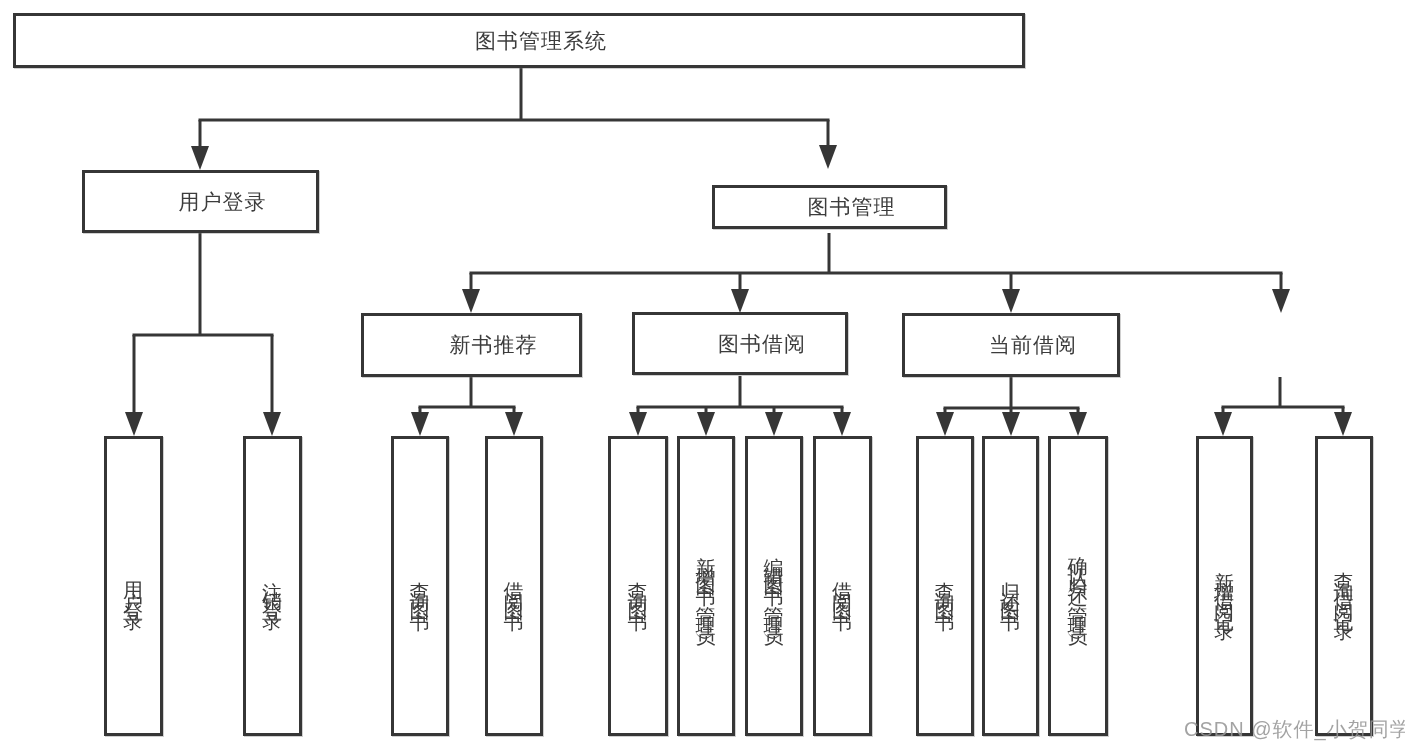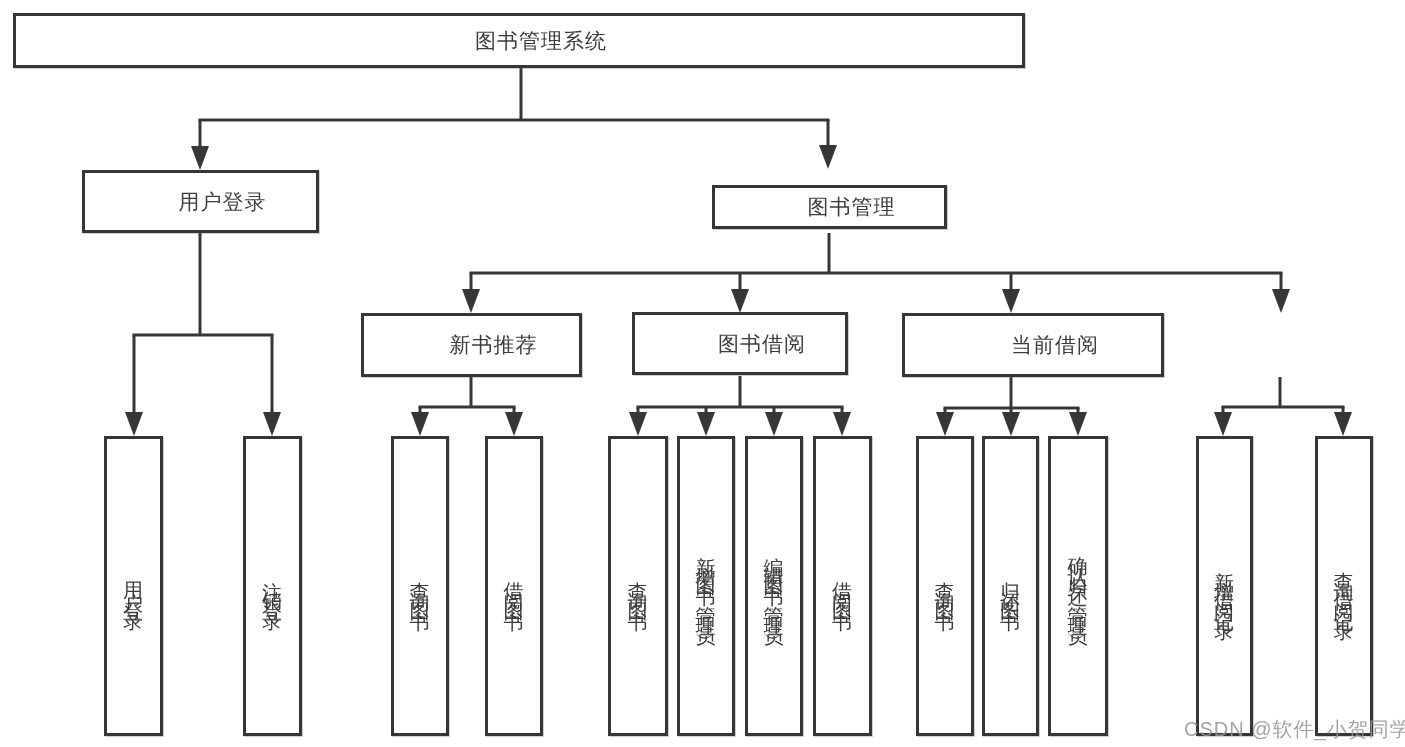--- a/index.html
+++ b/index.html
@@ -122,21 +122,21 @@
     <polygon points="1334,412 1352,412 1343,436" stroke="none"></polygon>
   </svg>
 
   <div class="box h" style="left:13px;top:13px;width:1012px;height:55px">图书管理系统</div>
 
   <div class="box h" style="left:82px;top:170px;width:237px;height:63px">用户登录</div>
   <div class="box h" style="left:712px;top:185px;width:235px;height:44px">图书管理</div>
 
   <div class="box h" style="left:361px;top:313px;width:221px;height:64px">新书推荐</div>
   <div class="box h" style="left:632px;top:312px;width:216px;height:63px">图书借阅</div>
-  <div class="box h" style="left:902px;top:313px;width:262px;height:64px">当前借阅</div>
+  <div class="box h" style="left:902px;top:313px;width:218px;height:64px">当前借阅</div>
 
   <div class="box v" style="left:104px;width:59px">用户登录</div>
   <div class="box v" style="left:243px;width:59px">注销登录</div>
 
   <div class="box v" style="left:391px;width:58px">查询图书</div>
   <div class="box v" style="left:485px;width:58px">借阅图书</div>
 
   <div class="box v" style="left:608px;width:60px">查询图书</div>
   <div class="box v" style="left:677px;width:58px">新增图书（管理员）</div>
   <div class="box v" style="left:745px;width:58px">编辑图书（管理员）</div>

